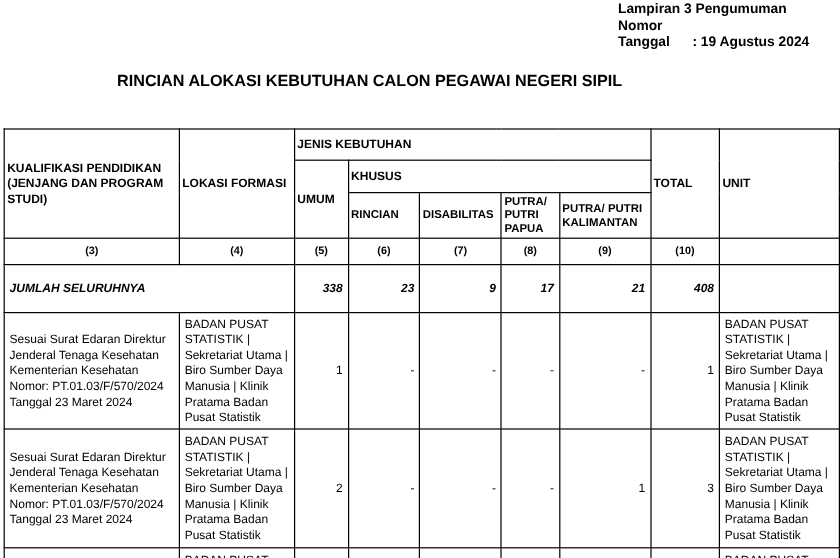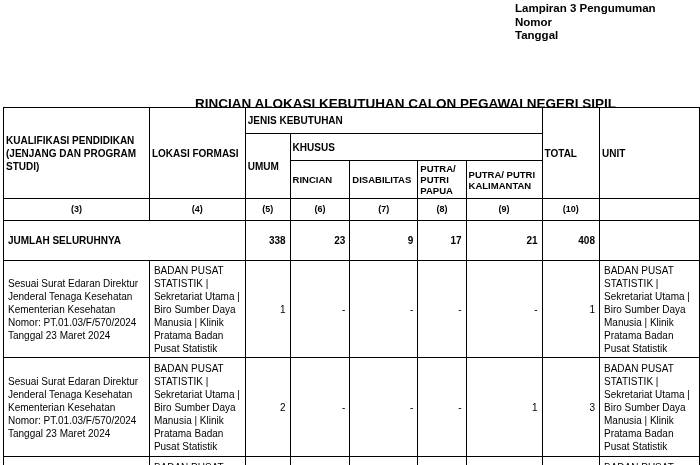--- a/index.html
+++ b/index.html
@@ -11,22 +11,22 @@
   }
   
   .lampiran{
     position:absolute;left:515px;top:2px;width:400px;
     font-size:11.5px;font-weight:bold;line-height:13.5px;white-space:nowrap;
   }
   .lampiran .row{display:flex;}
   .lampiran .lbl{width:62px;flex:0 0 62px;}
   
   .doc-title{
-    position:absolute;top:58px;left:0;width:616px;text-align:right;
-    font-size:13.5px;font-weight:bold;line-height:20px;margin-top:36px;
+    position:absolute;top:58px;left:0;width:616px;text-align:center;
+    font-size:13.5px;font-weight:bold;line-height:20px;
   }
   
   table.alloc{
     position:absolute;left:3px;top:107px;
     border-collapse:collapse;table-layout:fixed;
     font-size:10px;line-height:13px;
   }
   table.alloc th, table.alloc td{
     border:1px solid #000;
     padding:2px 4px;
@@ -39,35 +39,36 @@
   th.subhead{font-size:9.5px;line-height:11px;padding:1px 1px;}
   tr.numrow td{
     font-size:9px;font-weight:bold;text-align:center;padding:1px 2px;line-height:11px;
   }
   tr.sumrow td{font-weight:bold;}
   td.labelcell{text-align:left;padding-left:25px;}
   td.num{text-align:right;padding-right:8px;}
   td.textcell{text-align:left;padding:3px 5px;}
   th.unit-h{text-align:left;padding-left:8px;}
   tr.h1{height:26px;} tr.h2{height:27px;} tr.h3{height:38px;}
-  tr.numrow{height:22px;} tr.sumrow{height:40px;}
+  tr.numrow{height:22px;} tr.sumrow{height:40px;font-style:italic;}
   tr.r1{height:97px;} tr.r2{height:99px;} tr.r3{height:100px;}
 </style>
 </head>
 <body>
 
 <div class="lampiran">
   <div class="row">
       <span>Lampiran 3 Pengumuman</span>
     </div>
   <div class="row">
     <span class="lbl">Nomor</span>
   </div>
   <div class="row">
     <span class="lbl">Tanggal</span>
+    <span>: 19 Agustus 2024</span>
   </div>
 </div>
 
 <div class="doc-title">
   <div>RINCIAN ALOKASI KEBUTUHAN CALON PEGAWAI NEGERI SIPIL</div>
 </div>
 
 <table class="alloc">
   <colgroup>
     <col style="width:167px">

